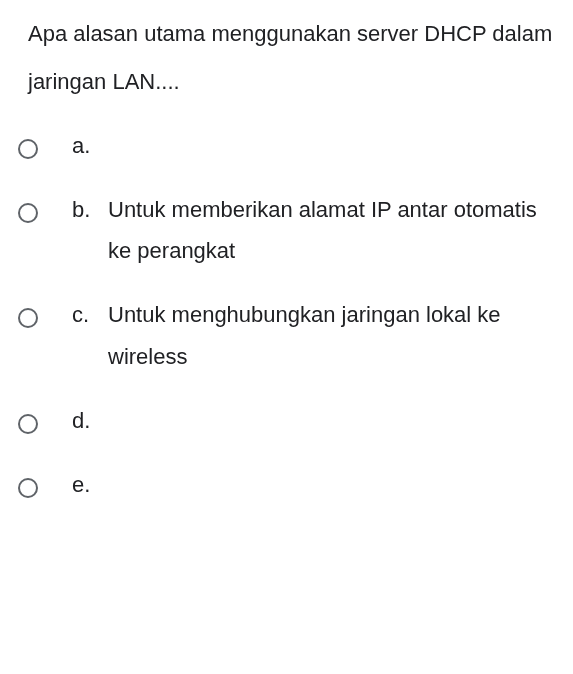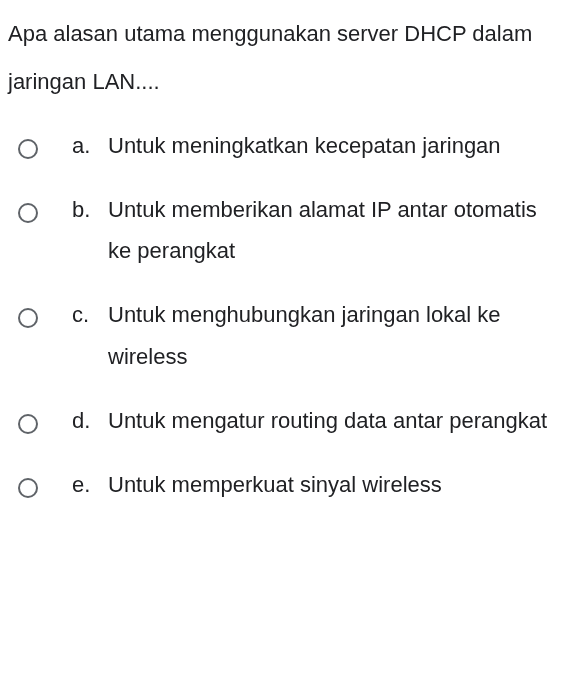--- a/index.html
+++ b/index.html
@@ -12,20 +12,21 @@
     background: #ffffff;
     width: 573px;
     padding: 10px 8px;
     color: #3c4043;
   }
   .question {
     font-size: 22px;
     line-height: 2.2;
     color: #202124;
     margin-bottom: 18px;
+    margin-left: 20px;
   }
   .options {
     padding-left: 10px;
   }
   .option-row {
     display: flex;
     align-items: flex-start;
     margin-bottom: 22px;
   }
   .radio {
@@ -60,21 +61,20 @@
 <body>
 
 <div class="question">Apa alasan utama menggunakan server DHCP dalam jaringan LAN....</div>
 
 <div class="options">
 
   <div class="option-row">
     <div class="radio"></div>
     <div class="option-content">
       <div class="option-letter">a.</div>
-      <div class="option-text">Untuk meningkatkan kecepatan jaringan</div>
     </div>
   </div>
 
   <div class="option-row">
     <div class="radio"></div>
     <div class="option-content">
       <div class="option-letter">b.</div>
       <div class="option-text">Untuk memberikan alamat IP antar otomatis ke perangkat</div>
     </div>
   </div>
@@ -84,25 +84,23 @@
     <div class="option-content">
       <div class="option-letter">c.</div>
       <div class="option-text">Untuk menghubungkan jaringan lokal ke wireless</div>
     </div>
   </div>
 
   <div class="option-row">
     <div class="radio"></div>
     <div class="option-content">
       <div class="option-letter">d.</div>
-      <div class="option-text">Untuk mengatur routing data antar perangkat</div>
     </div>
   </div>
 
   <div class="option-row">
     <div class="radio"></div>
     <div class="option-content">
       <div class="option-letter">e.</div>
-      <div class="option-text">Untuk memperkuat sinyal wireless</div>
     </div>
   </div>
 
 </div>
 
 </body></html>

